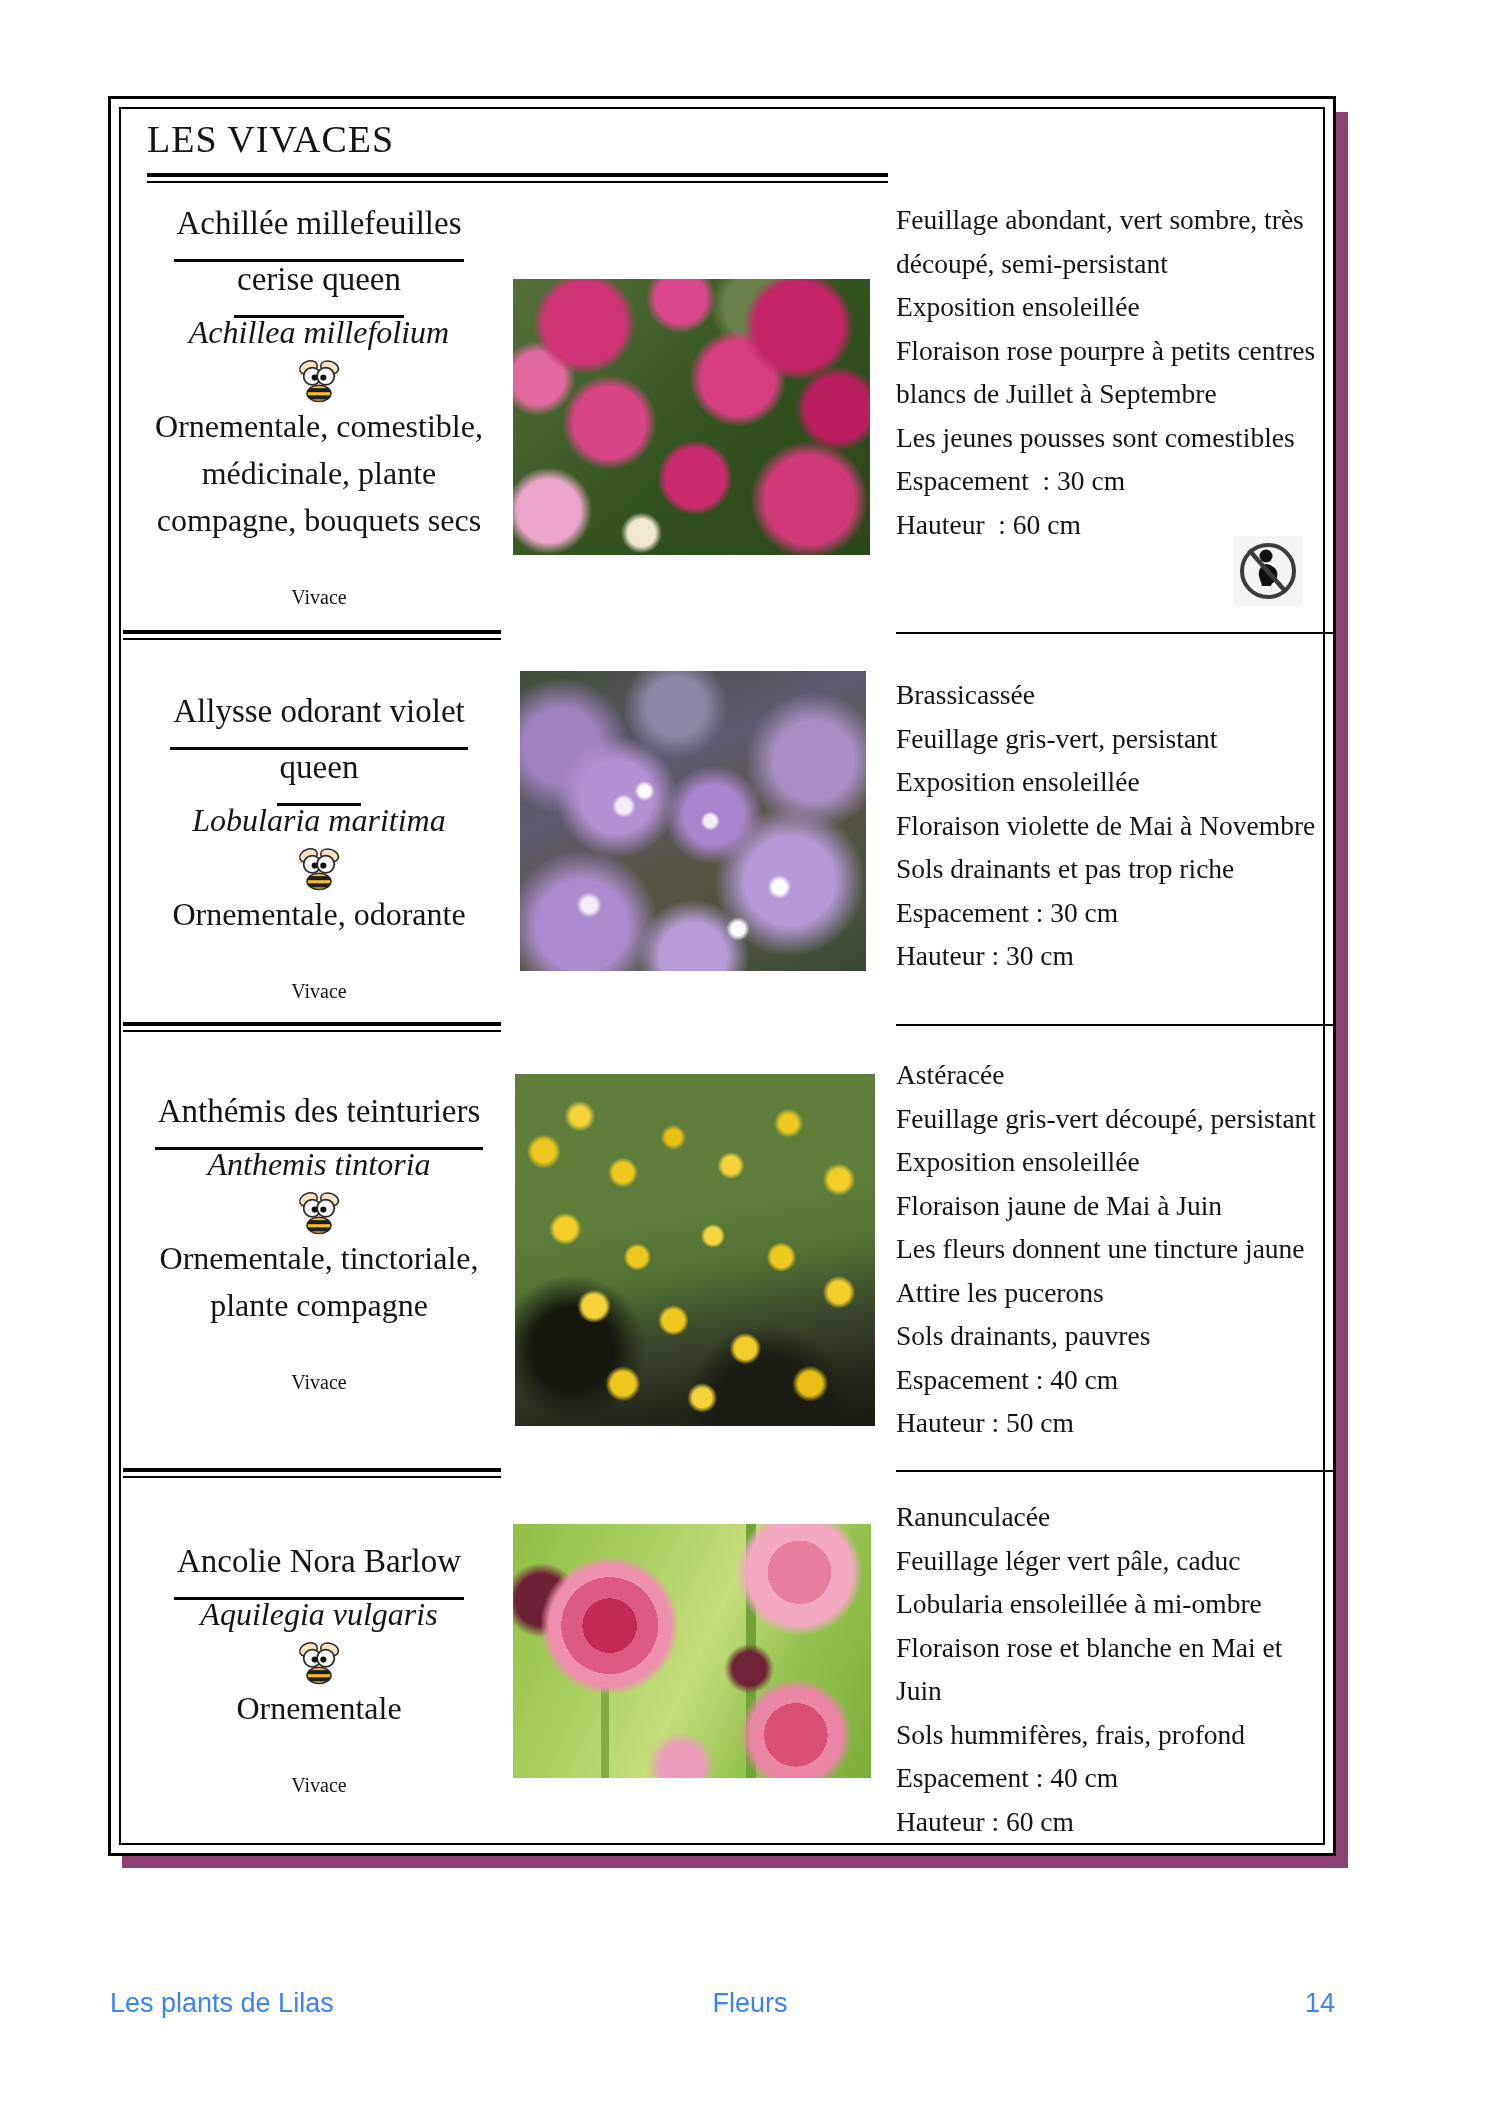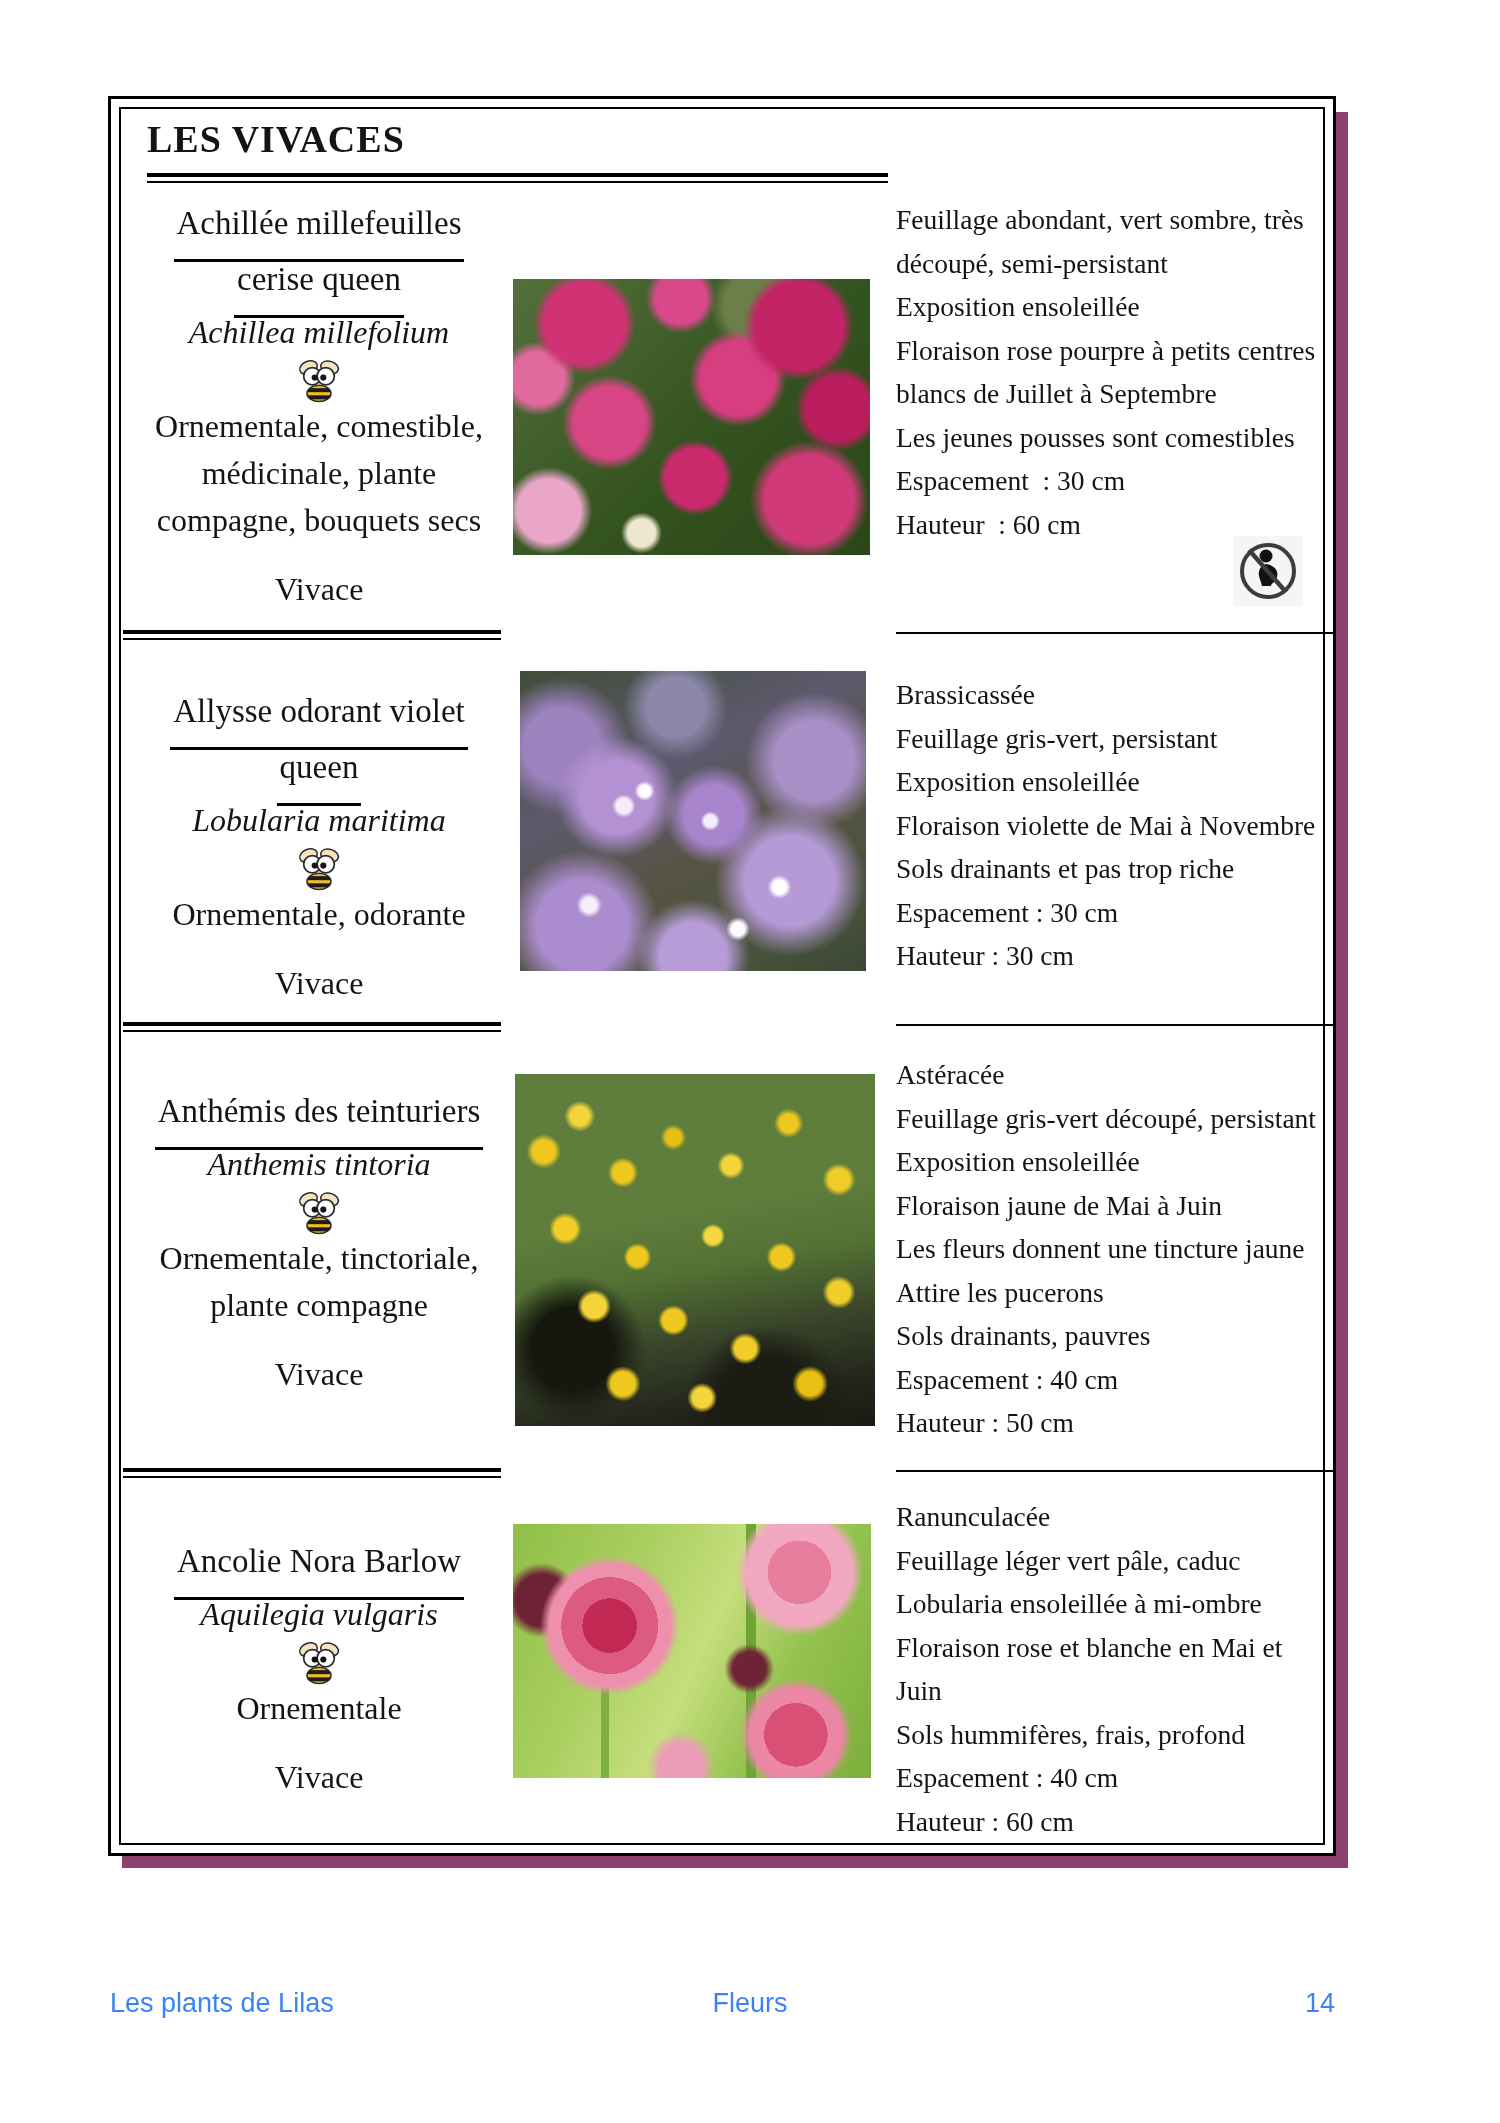--- a/index.html
+++ b/index.html
@@ -7,38 +7,38 @@
     position:relative; width:1500px; height:2123px; background:#fff;
     font-family:"Liberation Serif", serif; color:#141414; overflow:hidden;
   }
   
   .frame { position:absolute; left:108px; top:96px; width:1222px; height:1754px; border:3px solid #000; }
   .frame-inner { position:absolute; left:8px; top:8px; right:8px; bottom:8px; border:2px solid #000; pointer-events:none; }
   .shadow-r { position:absolute; left:1336px; top:112px; width:12px; height:1752px; background:#8d4170; }
   .shadow-b { position:absolute; left:122px; top:1856px; width:1226px; height:12px; background:#8d4170; }
 
   
-  .page-title { position:absolute; left:36px; top:18px; font-size:38px; font-weight:bold; letter-spacing:1px; }
+  .page-title { position:absolute; left:36px; top:18px; font-size:38px; font-weight:normal; letter-spacing:1px; }
   .title-rule { position:absolute; left:36px; top:74px; width:741px; height:4px;
                 border-top:4px solid #000; border-bottom:2px solid #000; }
 
   
   .sep-left  { position:absolute; left:12px; width:378px; height:4px;
                border-top:4px solid #000; border-bottom:2px solid #000; }
   .sep-right { position:absolute; left:785px; width:437px; height:0; border-top:2px solid #000; }
 
   
   .left-block { position:absolute; left:12px; width:392px; text-align:center; }
   .p-title { font-size:33px; line-height:56px; }
   .p-title .u { border-bottom:3px solid #000; padding:0 3px 18px; }
   .latin { font-size:32px; font-style:italic; line-height:50px; }
   .bee-row { height:46px; line-height:0; }
   .bee-row svg { vertical-align:top; }
   .uses div { font-size:32px; line-height:47px; }
-  .vivace { font-size:32px; line-height:47px; margin-top:22px; }
+  .vivace { font-size:20px; line-height:47px; margin-top:30px; }
 
   
   .right-block { position:absolute; left:785px; width:480px; font-size:27.5px; line-height:43.5px; }
   .detail-line { white-space:pre; }
 
   
   .photo { position:absolute; }
   .photo-1 { left:402px; top:180px; width:357px; height:276px; background:
     radial-gradient(circle at 20% 16%, #cf3374 0 11%, rgba(0,0,0,0) 14%),
     radial-gradient(circle at 47% 7%,  #d8488a 0 8%,  rgba(0,0,0,0) 11%),

